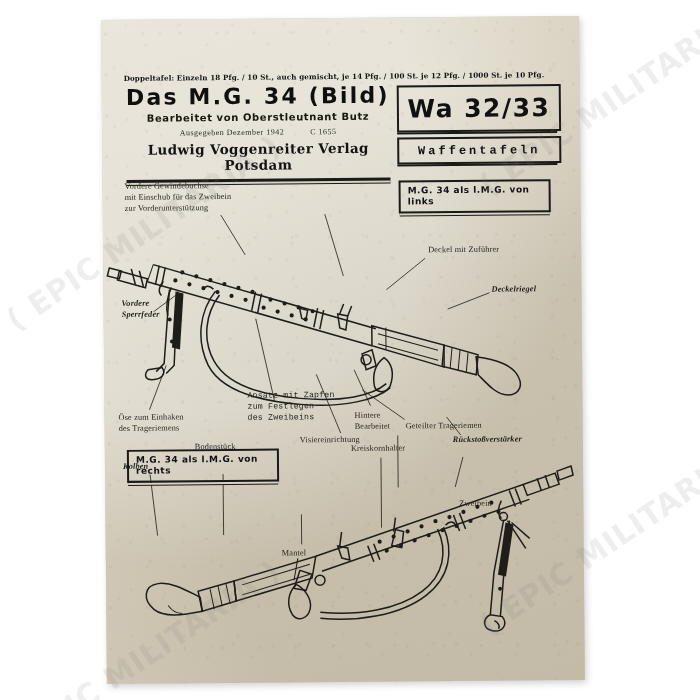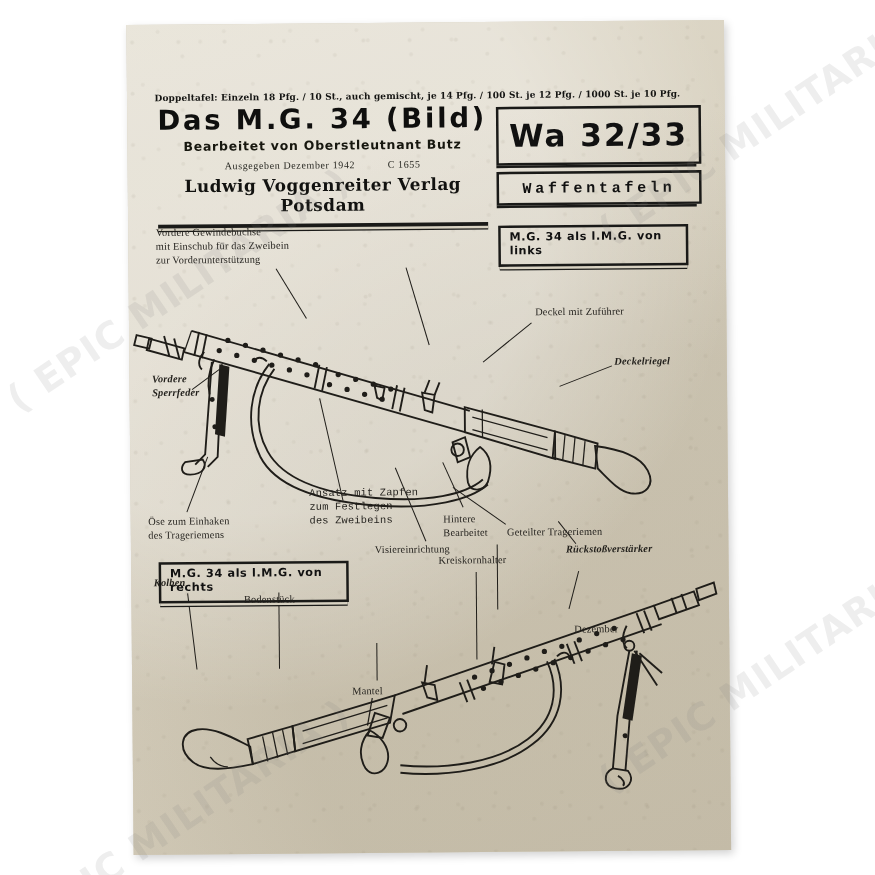--- a/index.html
+++ b/index.html
@@ -356,23 +356,23 @@
       <path class="ln2" d="M290 512 L 286 528 L 296 530 L 298 514 Z"></path>
       <path class="ln2" d="M288 514 L 290 500"></path>
       <path class="ln2" d="M236 540 L 232 528 L 242 530 L 244 542 Z"></path>
       <path class="ln2" d="M234 528 L 236 514"></path>
     </svg>
 
     <div class="view-box" id="view-right">M.G. 34 als l.M.G.
 von rechts</div>
 
     <div class="lbl b" style="left:18px;top:442px;">Kolben</div>
-    <div class="lbl" style="left:90px;top:456px;">Bodenstück</div>
+    <div class="lbl" style="left:90px;top:423px;">Bodenstück</div>
     <div class="lbl" style="left:246px;top:426px;">Kreiskornhalter</div>
     <div class="lbl" style="left:176px;top:530px;">Mantel</div>
-    <div class="lbl" style="left:354px;top:482px;">Dezember</div>
+    <div class="lbl" style="left:354px;top:482px;">Zweibein</div>
   </div>
 
   <div class="wm" id="wm1">( EPIC MILITARIA )</div>
   <div class="wm" id="wm2">( EPIC MILITARIA )</div>
   <div class="wm" id="wm3">( EPIC MILITARIA )</div>
   <div class="wm" id="wm4">( EPIC MILITARIA )</div>
 </div>
 
 </body></html>

